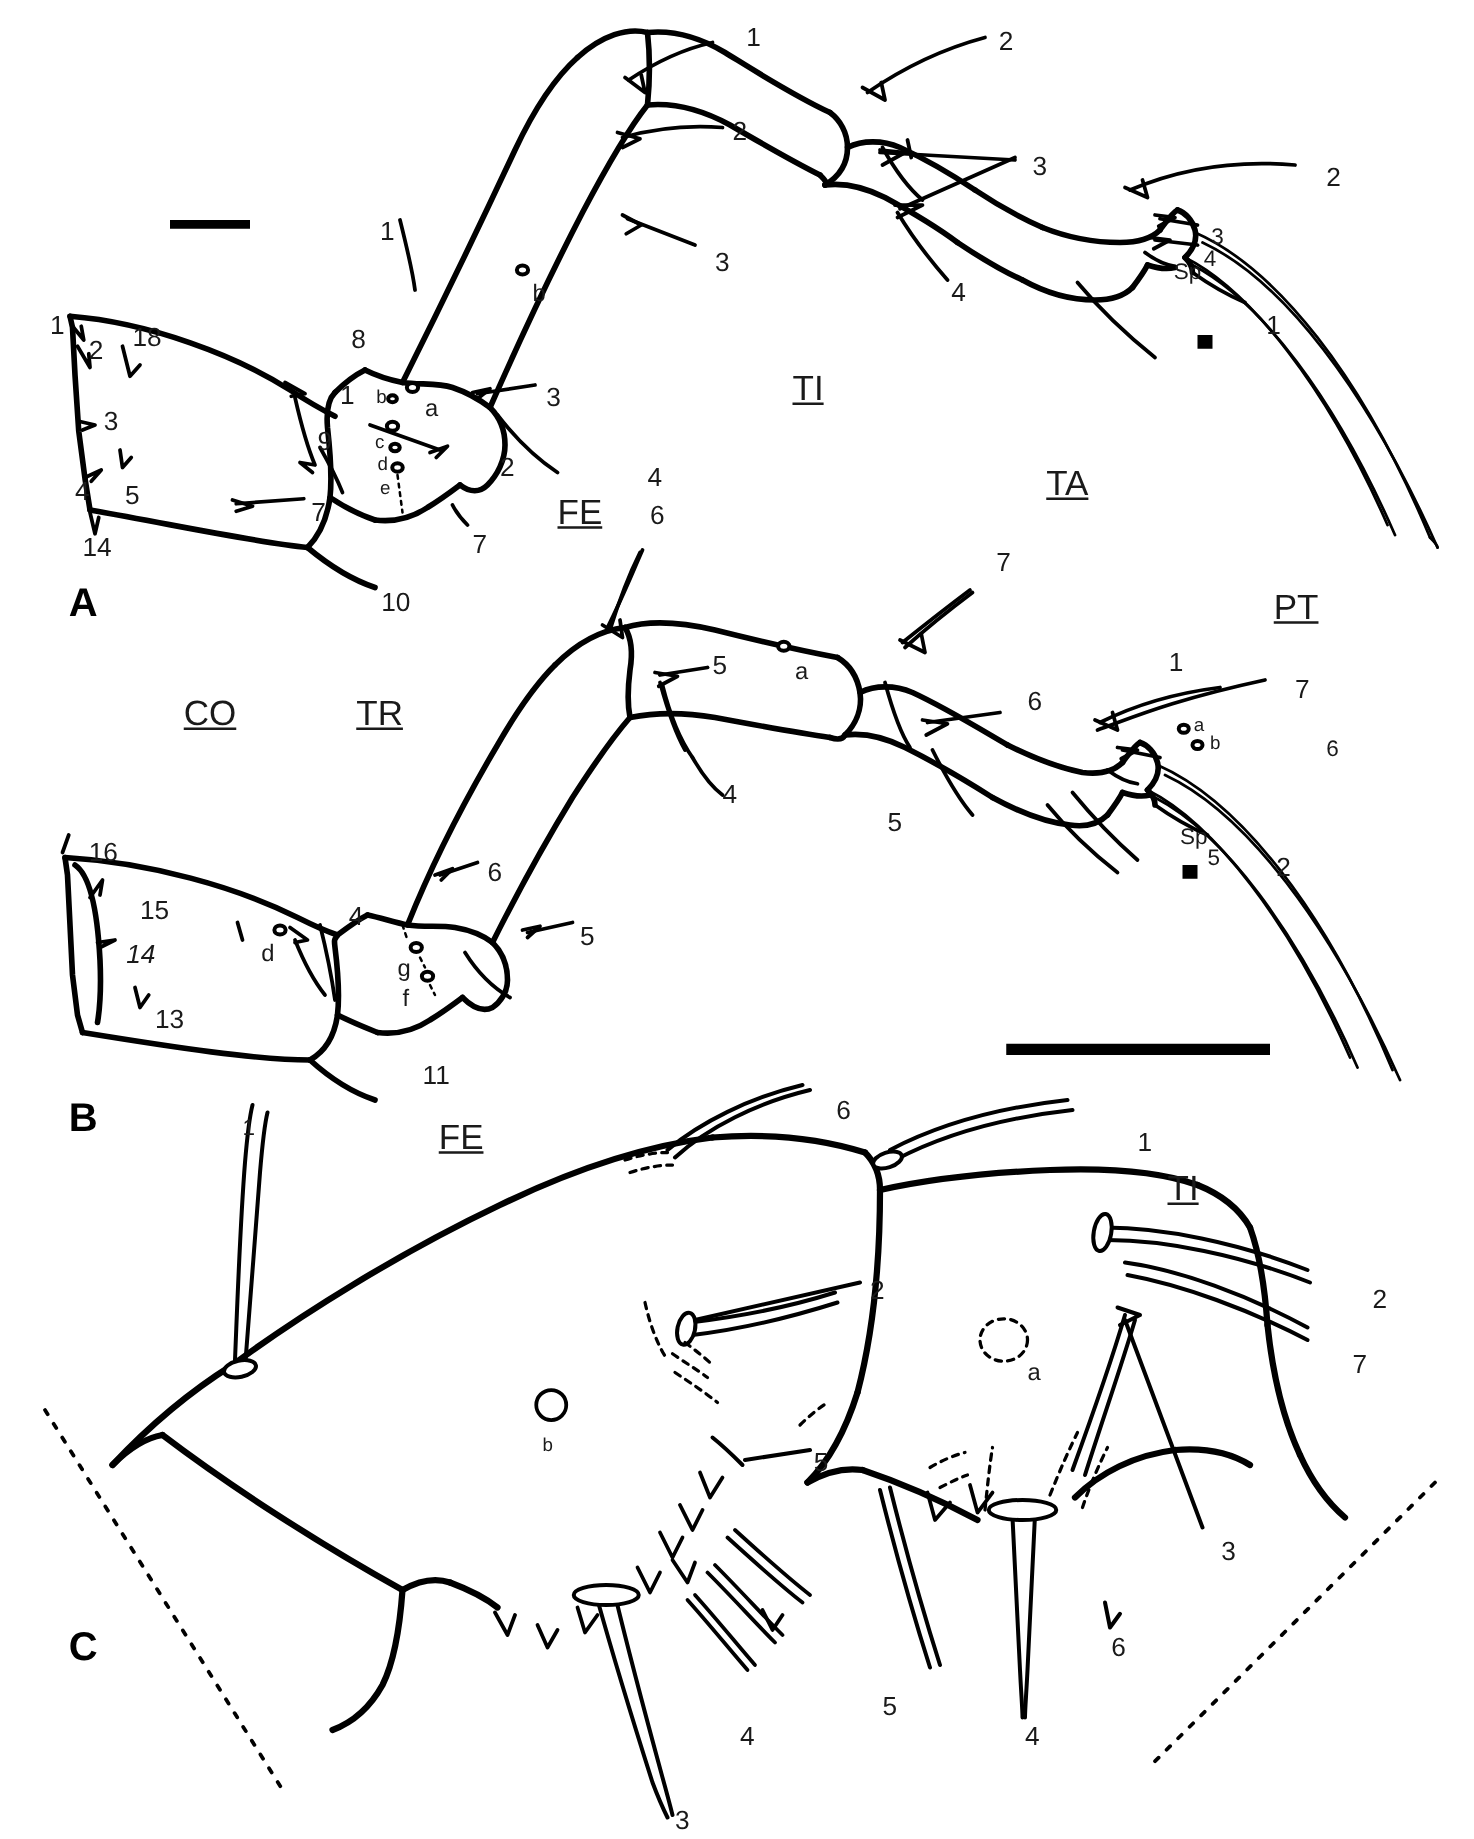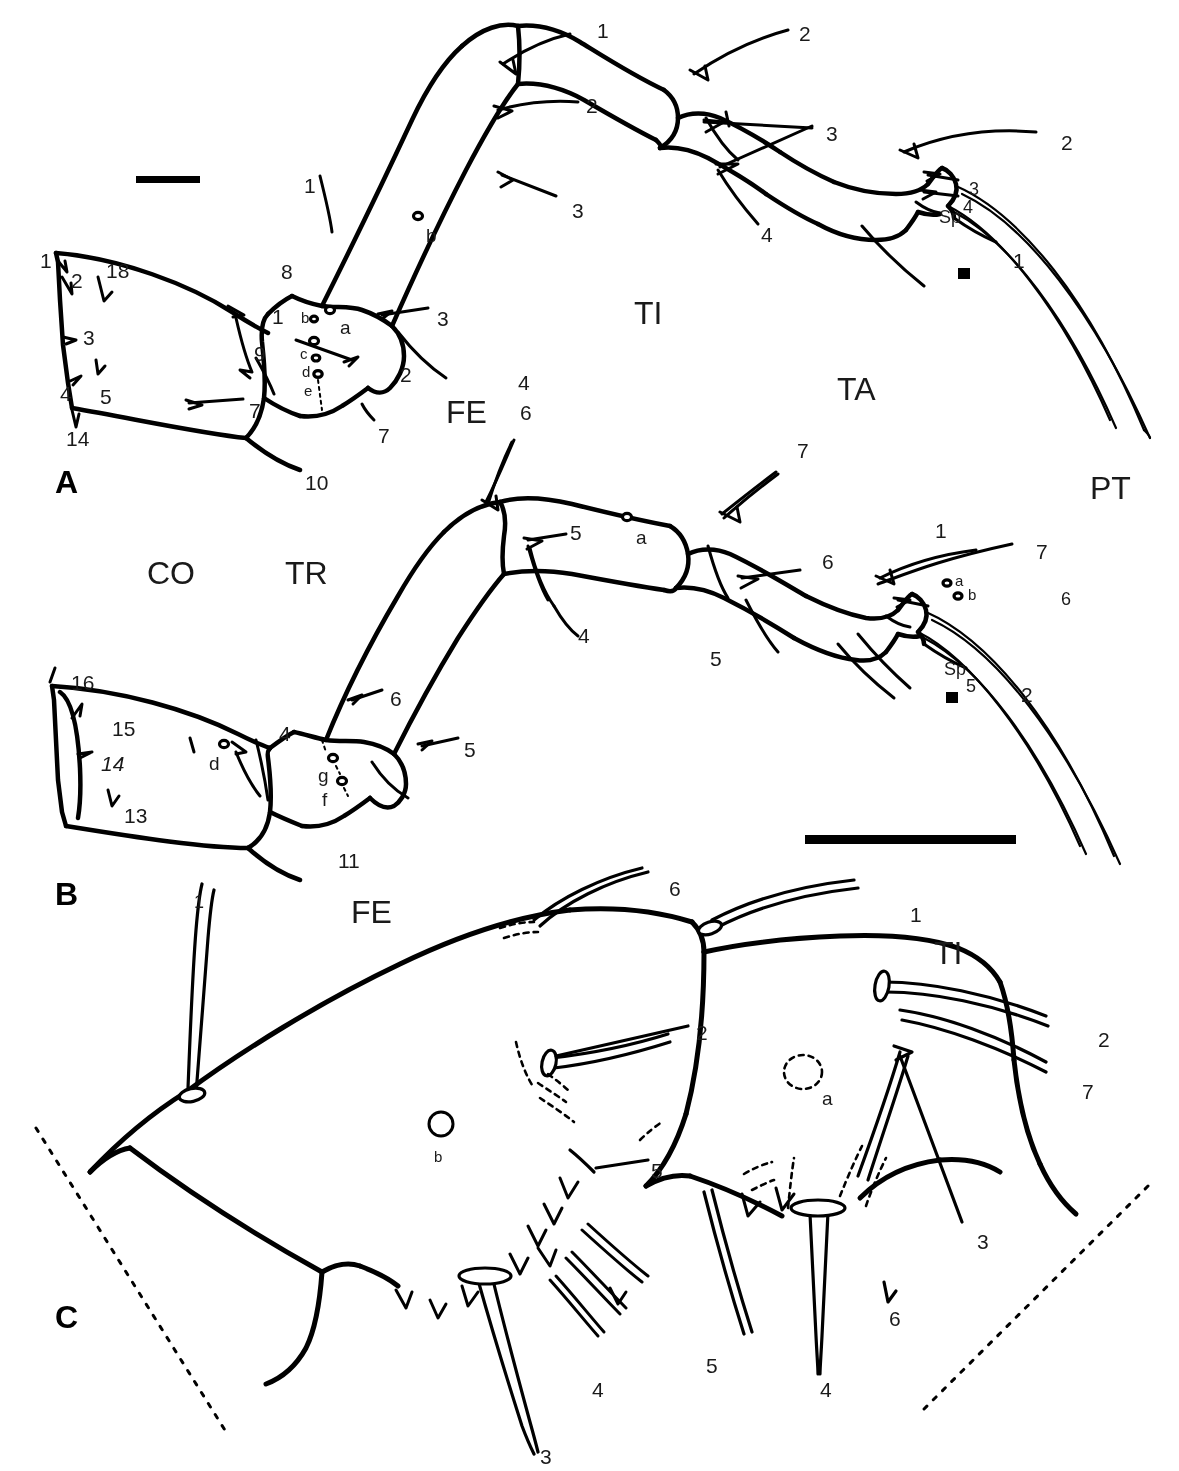--- a/index.html
+++ b/index.html
@@ -2,21 +2,21 @@
 <html><head>
 <meta charset="utf-8">
 <style>
   html,body{margin:0;padding:0;background:#ffffff;}
   body{font-family:"Liberation Sans",sans-serif;}
   #fig{position:relative;width:1179px;height:1471px;background:#fff;overflow:hidden;}
   #art{position:absolute;left:0;top:0;width:1179px;height:1471px;}
   .lbl{position:absolute;color:#1a1a1a;line-height:1;white-space:nowrap;}
   .num{font-size:21px;}
   .num-sm{font-size:18px;}
-  .seg{font-size:32px;}
+  .seg{font-size:28px;text-decoration:underline;}
   .panel{font-size:32px;font-weight:bold;color:#000;}
   .por{font-size:19px;}
   .por-sm{font-size:15px;}
 </style>
 </head>
 <body>
 
 <div id="fig">
 
 <svg id="art" viewBox="0 0 1179 1471" xmlns="http://www.w3.org/2000/svg">
@@ -397,21 +397,21 @@
 
 <div class="lbl panel" style="left:55px;top:466px;">A</div>
 <div class="lbl panel" style="left:55px;top:878px;">B</div>
 <div class="lbl panel" style="left:55px;top:1301px;">C</div>
 
 <div class="lbl seg" style="left:634px;top:297px;">TI</div>
 <div class="lbl seg" style="left:837px;top:345px;margin-top:28px;">TA</div>
 <div class="lbl seg" style="left:446px;top:396px;">FE</div>
 <div class="lbl seg" style="left:147px;top:557px;">CO</div>
 <div class="lbl seg" style="left:285px;top:557px;">TR</div>
-<div class="lbl seg" style="left:1090px;top:472px;">PT</div>
+<div class="lbl seg" style="left:1019px;top:472px;">PT</div>
 <div class="lbl seg" style="left:351px;top:896px;">FE</div>
 <div class="lbl seg" style="left:934px;top:937px;">TI</div>
 
 <div class="lbl num" style="left:597px;top:20px;">1</div>
 <div class="lbl num" style="left:799px;top:23px;">2</div>
 <div class="lbl num" style="left:586px;top:95px;">2</div>
 <div class="lbl num" style="left:826px;top:123px;">3</div>
 <div class="lbl num" style="left:1061px;top:132px;">2</div>
 <div class="lbl num-sm" style="left:969px;top:180px;">3</div>
 <div class="lbl num" style="left:572px;top:200px;">3</div>

